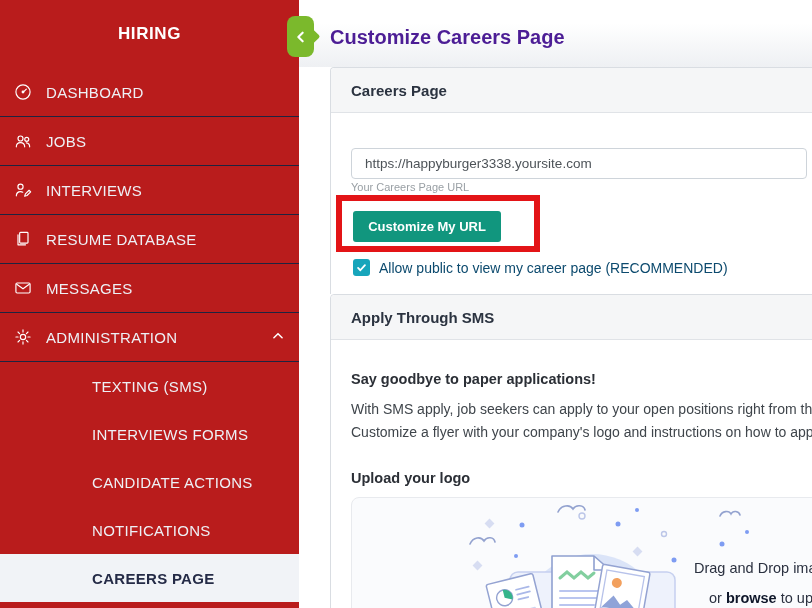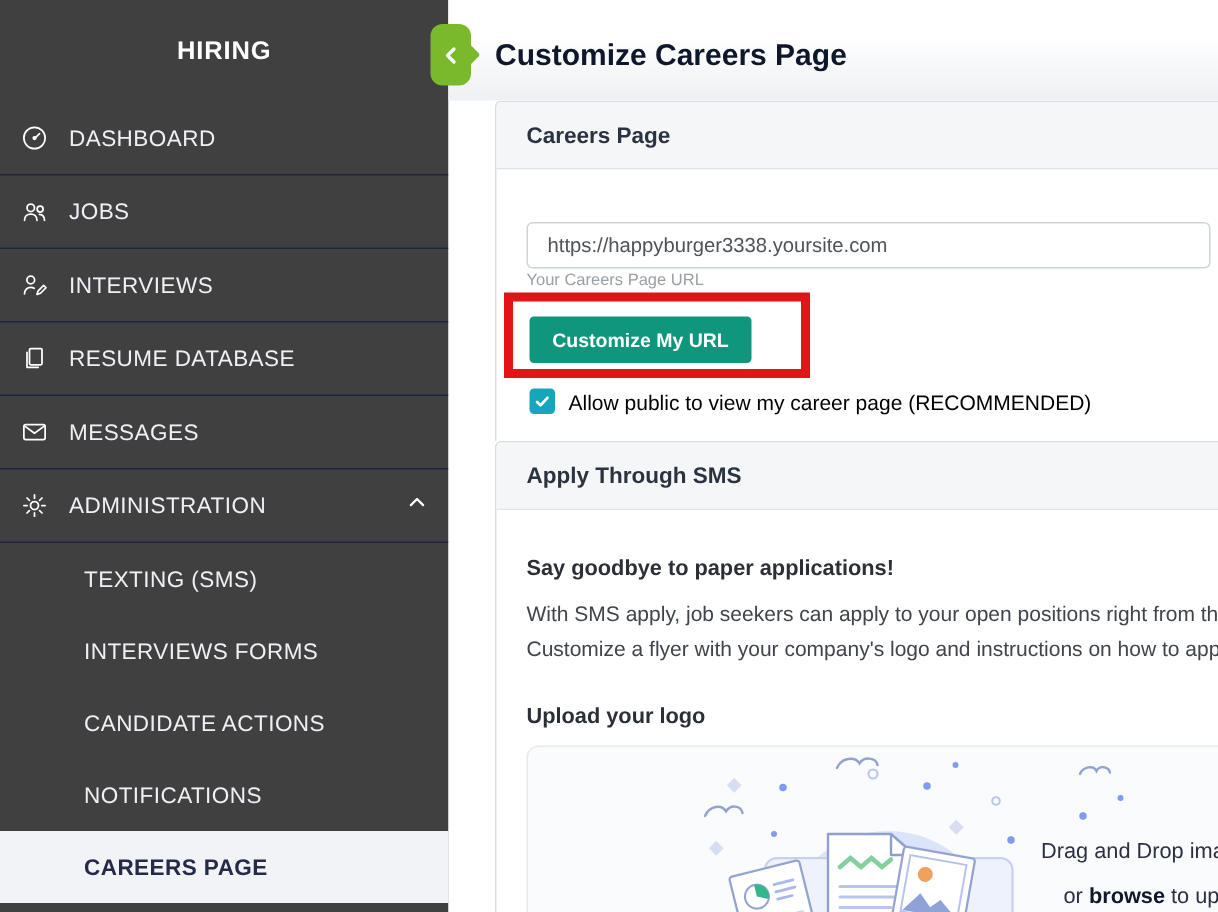--- a/index.html
+++ b/index.html
@@ -2,46 +2,46 @@
 <html><head>
 <meta charset="utf-8">
 <style>
   * { margin:0; padding:0; box-sizing:border-box; }
   html,body { background:#fff; }
   body { font-family:"Liberation Sans", sans-serif; }
 
   #page { position:relative; width:812px; height:608px; overflow:hidden; background:#fff; }
 
   
-  .sidebar { position:absolute; left:0; top:0; width:299px; height:608px; background:#404040; color:#eef0f5; }
+  .sidebar { position:absolute; left:0; top:0; width:299px; height:608px; background:#b91c1c; color:#eef0f5; }
   .brand { height:68px; display:flex; align-items:center; justify-content:center;
            font-size:17px; font-weight:bold; letter-spacing:.6px; color:#fff; }
   .nav-item { height:49px; display:flex; align-items:center; gap:12px; padding-left:12px;
               border-bottom:1px solid #1e2440; font-size:15px; letter-spacing:.3px; cursor:pointer; }
   .nav-icon { width:22px; height:22px; display:flex; align-items:center; justify-content:center; flex:0 0 22px; }
   .nav-icon svg { width:20px; height:20px; stroke:#fff; fill:none; stroke-width:1.4; stroke-linecap:round; stroke-linejoin:round; }
   .nav-caret { margin-left:auto; margin-right:14px; }
   .nav-caret svg { width:14px; height:14px; stroke:#fff; fill:none; stroke-width:2.6; stroke-linecap:round; stroke-linejoin:round; }
-  .nav-sub { height:48px; display:flex; align-items:center; padding-left:56px;
+  .nav-sub { height:48px; display:flex; align-items:center; padding-left:92px;
              font-size:15px; letter-spacing:.3px; cursor:pointer; }
   .nav-sub.active { background:#f1f3f7; color:#252b47; font-weight:bold; }
 
   
   .collapse-toggle { position:absolute; left:287px; top:16px; width:27px; height:41px;
                      background:#7bb92c; border:none; border-radius:8px; cursor:pointer; z-index:5;
                      display:flex; align-items:center; justify-content:center; }
   .collapse-toggle::after { content:''; position:absolute; right:-4px; top:15px; width:11px; height:11px;
                             background:#7bb92c; transform:rotate(45deg); border-radius:2px; z-index:-1; }
   .collapse-toggle svg { width:16px; height:16px; stroke:#fff; fill:none; stroke-width:3.2; stroke-linecap:round; stroke-linejoin:round; }
 
   
   .main { position:absolute; left:299px; top:0; width:513px; height:608px; background:#fff; }
   .topbar { position:absolute; left:0; top:0; width:100%; height:67px;
             background:linear-gradient(180deg,#ffffff 0%, #ffffff 35%, #eef0f3 100%); }
-  .page-title { position:absolute; left:31px; top:26px; font-size:20px; font-weight:bold; color:#0f172a; white-space:nowrap; }
+  .page-title { position:absolute; left:31px; top:26px; font-size:20px; font-weight:bold; color:#4c1d95; white-space:nowrap; }
 
   .card { position:absolute; left:31px; width:700px; background:#fff; border:1px solid #d9dde2; border-radius:4px 4px 0 0; }
   .card-header { height:45px; background:#f5f6f7; border-bottom:1px solid #e0e3e7;
                  display:flex; align-items:center; padding-left:20px;
                  font-size:15px; font-weight:bold; color:#2b3340; border-radius:4px 4px 0 0; }
   .card-careers { top:67px; height:227px; border-bottom:none; }
   .card-sms { top:294px; height:320px; }
 
   
   .url-input { position:absolute; left:20px; top:80px; width:456px; height:31px;
@@ -50,21 +50,21 @@
   .url-hint { position:absolute; left:20px; top:113px; font-size:11px; color:#9aa0a5; white-space:nowrap; }
   .red-highlight { position:absolute; left:5px; top:127px; width:204px; height:57px;
                    border:6px solid #e31417; }
   .btn-customize { position:absolute; left:11px; top:10px; width:148px; height:31px;
                    background:#11967e; color:#fff; border:none; border-radius:3px;
                    font-family:"Liberation Sans", sans-serif; font-size:13px; font-weight:bold; cursor:pointer; }
   .check-row { position:absolute; left:22px; top:191px; display:flex; align-items:center; }
   .checkbox { width:17px; height:17px; background:#17a5bb; border-radius:3px; cursor:pointer;
               display:flex; align-items:center; justify-content:center; flex:0 0 17px; }
   .checkbox svg { width:11px; height:11px; stroke:#fff; fill:none; stroke-width:4; stroke-linecap:round; stroke-linejoin:round; }
-  .check-label { margin-left:9px; font-size:14px; color:#000000; white-space:nowrap; }
+  .check-label { margin-left:9px; font-size:14px; color:#0c4a6e; white-space:nowrap; }
 
   
   .sms-headline { position:absolute; left:20px; top:76px; font-size:14.5px; font-weight:bold; color:#2b2f36; white-space:nowrap; }
   .sms-line1 { position:absolute; left:20px; top:106px; font-size:14px; color:#3f454b; white-space:nowrap; }
   .sms-line2 { position:absolute; left:20px; top:129px; font-size:14px; color:#3f454b; white-space:nowrap; }
   .upload-label { position:absolute; left:20px; top:175px; font-size:14.5px; font-weight:bold; color:#2b2f36; white-space:nowrap; }
   .dropzone { position:absolute; left:20px; top:202px; width:660px; height:170px;
               background:#fafbfd; border:1px solid #e8eaee; border-radius:8px; cursor:pointer; }
   .illus { position:absolute; left:70px; top:0; width:340px; height:160px; }
   .drop-line1 { position:absolute; left:342px; top:62px; font-size:14.5px; color:#2b3140; white-space:nowrap; }

